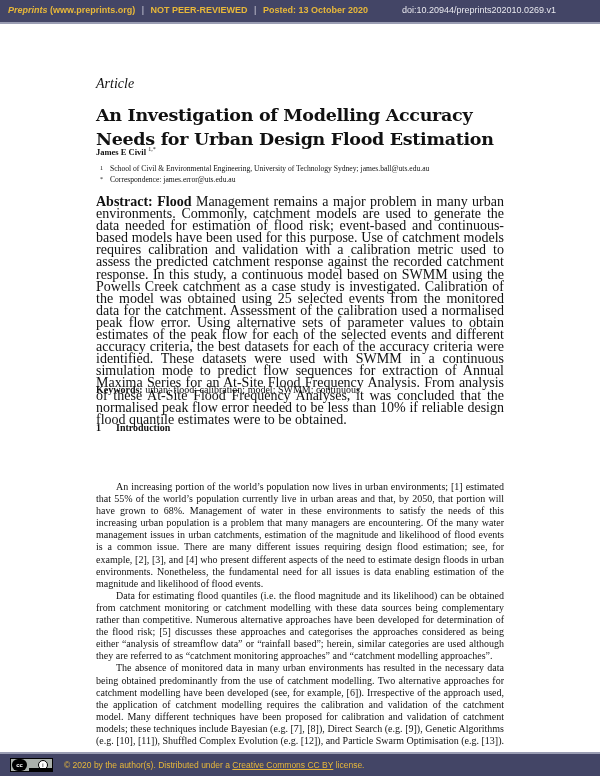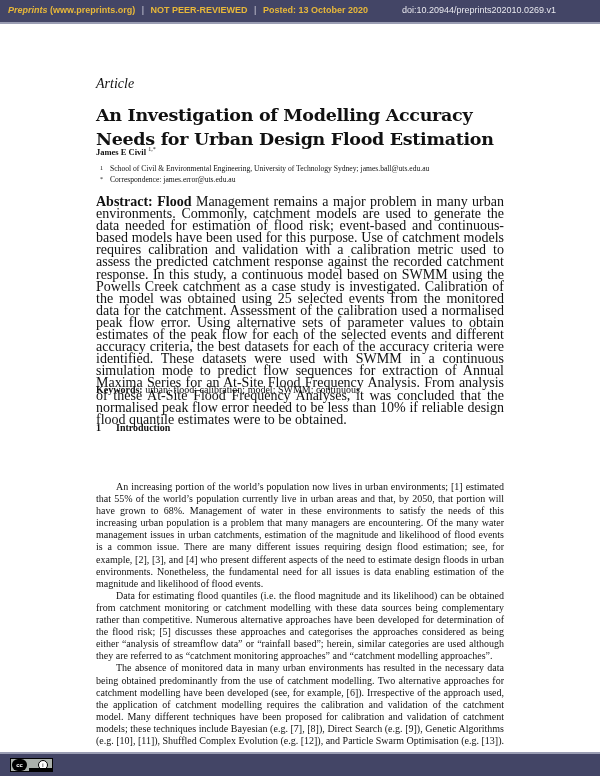--- a/index.html
+++ b/index.html
@@ -99,13 +99,18 @@
   <p>Data for estimating flood quantiles (i.e. the flood magnitude and its likelihood) can be obtained from catchment monitoring or catchment modelling with these data sources being complementary rather than competitive.  Numerous alternative approaches have been developed for determination of the flood risk; [5] discusses these approaches and categorises the approaches considered as being either “analysis of streamflow data” or “rainfall based”; herein, similar categories are used although they are referred to as “catchment monitoring approaches” and “catchment modelling approaches”.</p>
   <p>The absence of monitored data in many urban environments has resulted in the necessary data being obtained predominantly from the use of catchment modelling.  Two alternative approaches for catchment modelling have been developed (see, for example, [6]).  Irrespective of the approach used, the application of catchment modelling requires the calibration and validation of the catchment model.  Many different techniques have been proposed for calibration and validation of catchment models; these techniques include Bayesian (e.g. [7], [8]), Direct Search (e.g. [9]), Genetic Algorithms (e.g. [10], [11]), Shuffled Complex Evolution (e.g. [12]), and Particle Swarm Optimisation (e.g. [13]).</p>
 </div>
 
 <div class="bottombar">
   <div class="cc-badge">
     <div class="cc">cc</div>
     <div class="by">i</div>
     <div class="strip"></div>
   </div>
+  <div class="lic">
+    <span>© 2020 by the author(s). Distributed under a</span>
+    <a>Creative Commons CC BY</a>
+    <span>license.</span>
+  </div>
 </div>
 
 </body></html>

